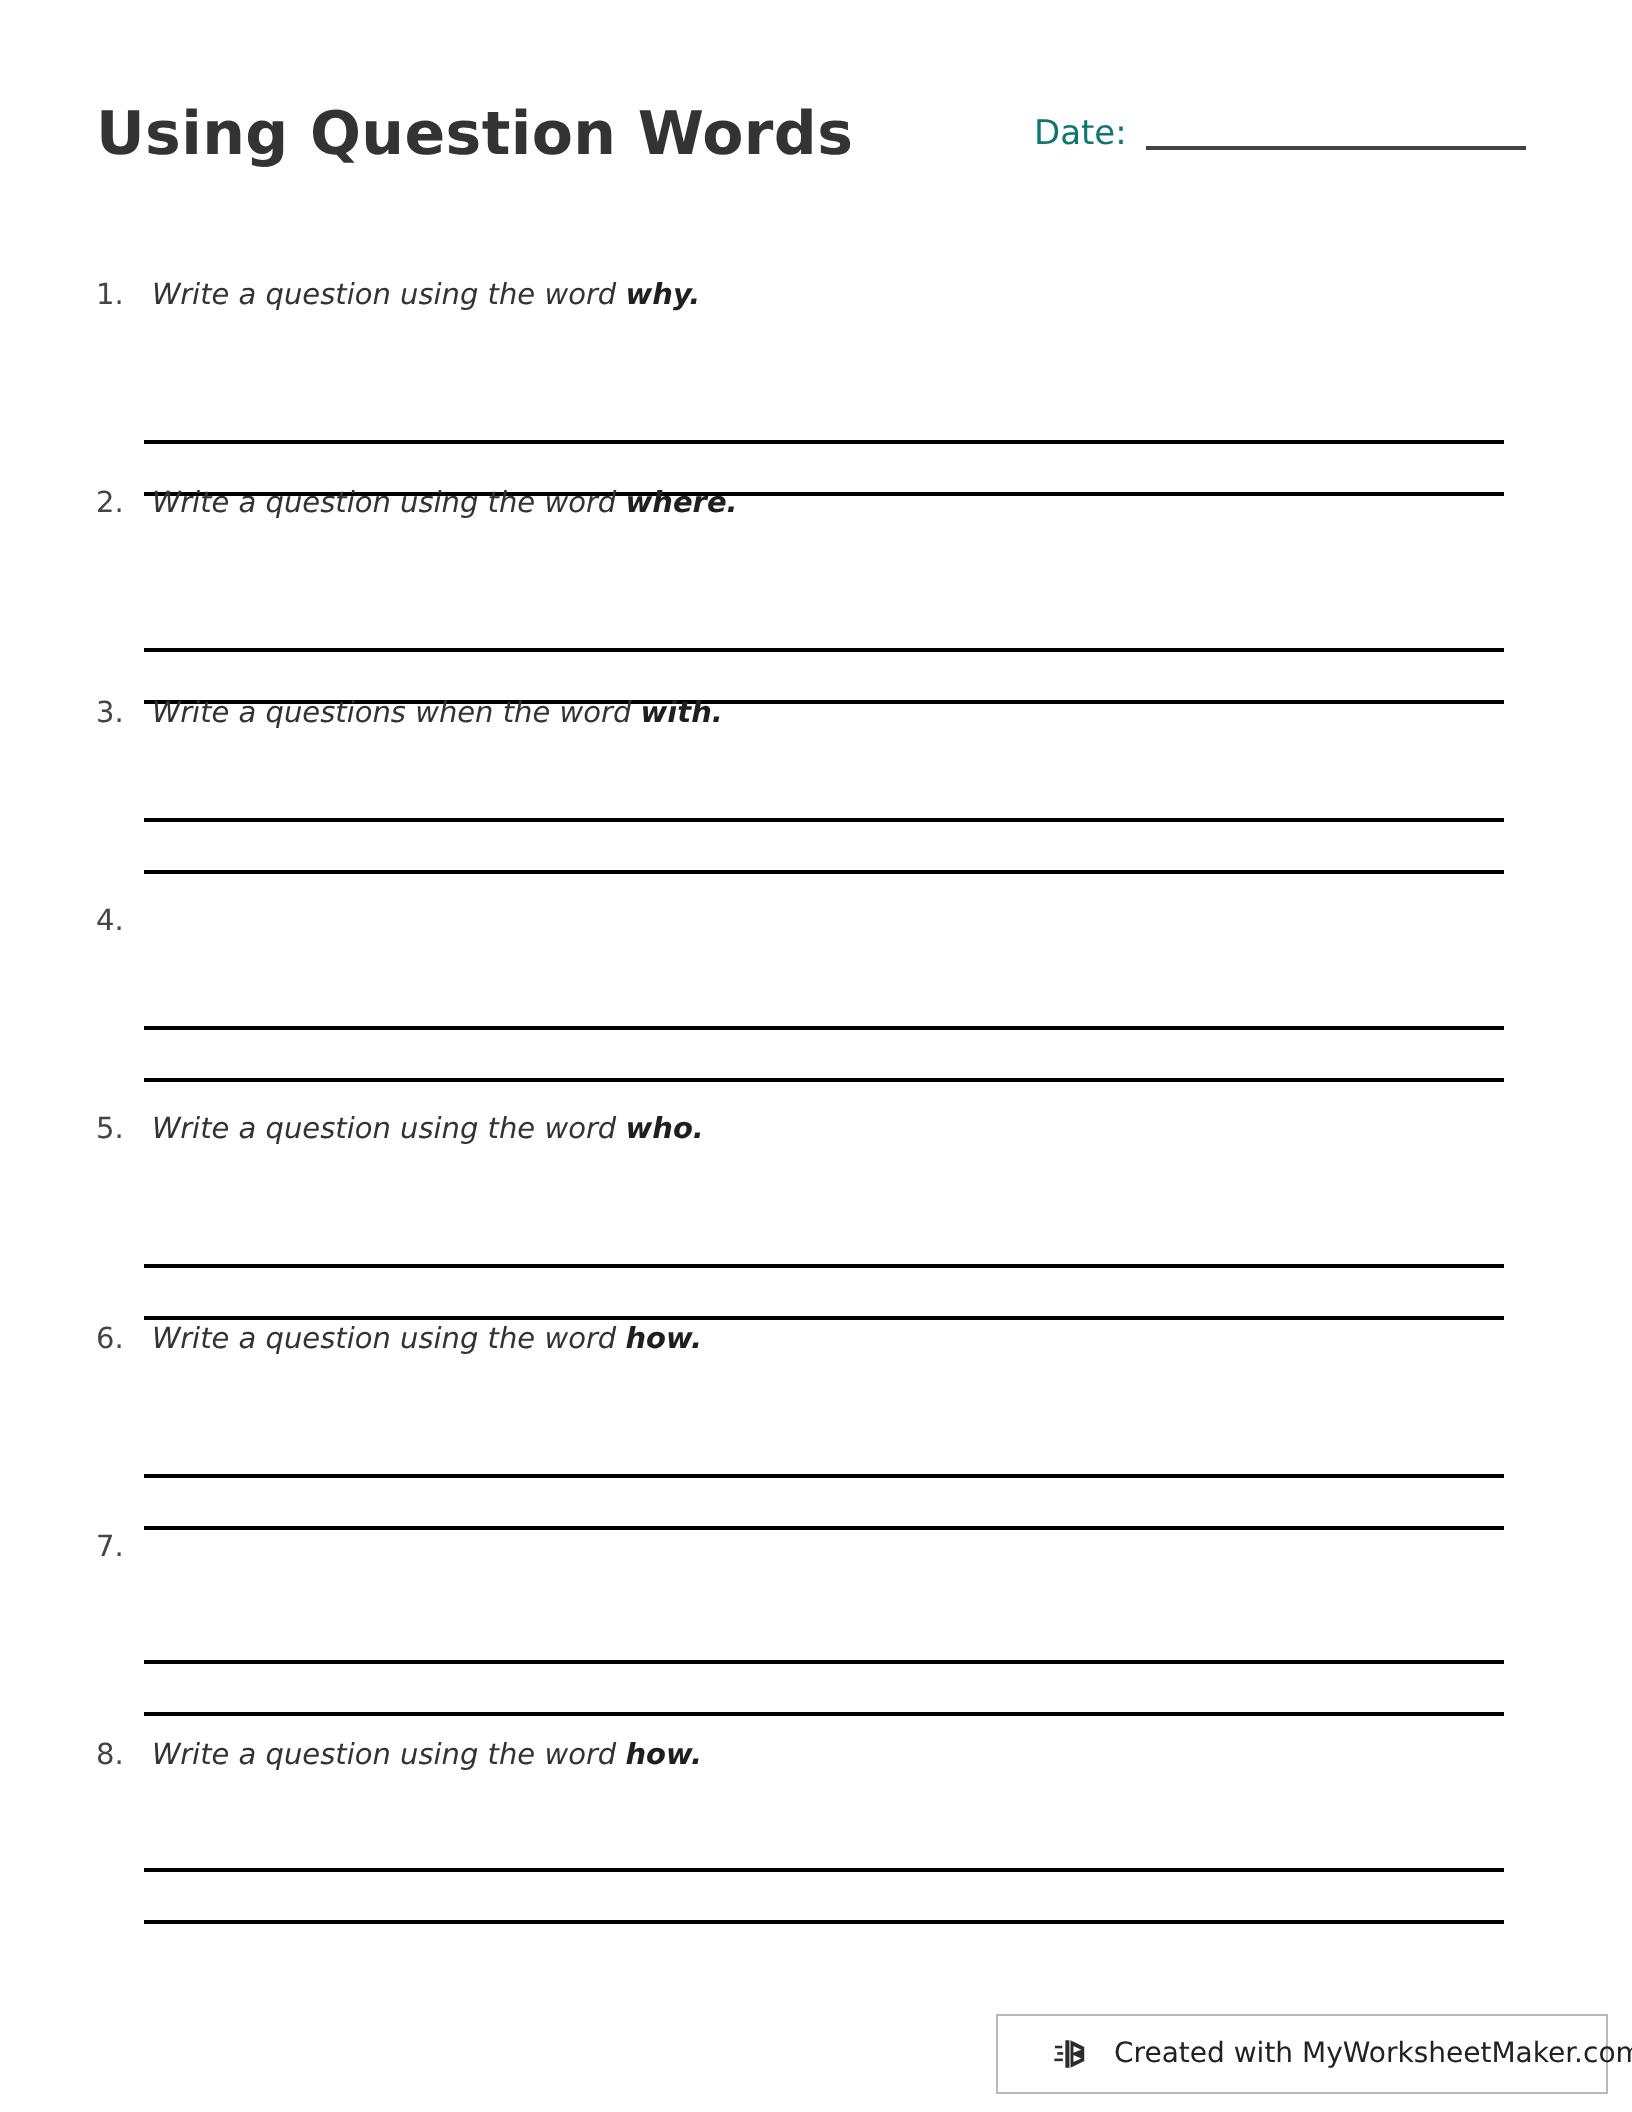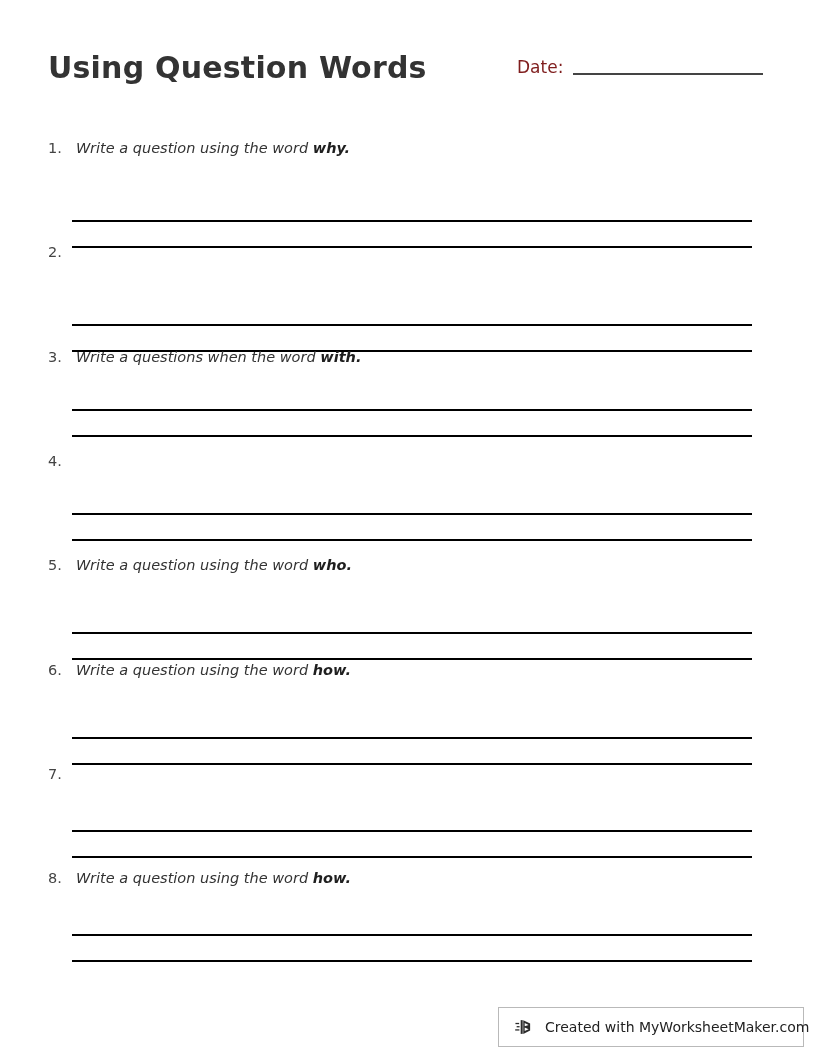--- a/index.html
+++ b/index.html
@@ -43,21 +43,21 @@
   .date-group {
     position: absolute;
     left: 517px;
     top: 52px;
     display: flex;
     align-items: flex-end;
     height: 26px;
   }
   .date-label {
     font-size: 17px;
-    color: #7f1d1d;
+    color: #0f766e;
     line-height: 22px;
     white-space: nowrap;
   }
   .date-rule {
     width: 190px;
     height: 0;
     border-bottom: 2px solid #444444;
     margin-left: 10px;
     margin-bottom: 3px;
   }
@@ -116,21 +116,21 @@
     position: absolute;
     left: 498px;
     top: 1007px;
     width: 306px;
     height: 40px;
     border: 1px solid #b9b9b9;
     background: #ffffff;
     box-sizing: border-box;
     display: flex;
     align-items: center;
-    padding-left: 16px;
+    padding-left: 28px;
   }
   .footer-logo {
     width: 22px;
     height: 22px;
     flex: 0 0 22px;
     margin-right: 8px;
     display: block;
   }
   .footer-text {
     font-size: 14px;
@@ -160,20 +160,21 @@
           <span class="qtext"><span>Write a question using the word </span><b>why.</b></span>
         </div>
         <div class="answer-lines">
           <div class="answer-line" style="top: 60px;"></div>
           <div class="answer-line" style="top: 86px;"></div>
         </div>
       </div>
       <div class="qitem" style="position: absolute; left: 0px; top: 112px; width: 816px;">
         <div class="qrow">
           <span class="qnum">2.</span>
+          <span class="qtext"><span>Write a question using the word </span><b>where.</b></span>
         </div>
         <div class="answer-lines">
           <div class="answer-line" style="top: 60px;"></div>
           <div class="answer-line" style="top: 86px;"></div>
         </div>
       </div>
       <div class="qitem" style="position: absolute; left: 0px; top: 217px; width: 816px;">
         <div class="qrow">
           <span class="qnum">3.</span>
           <span class="qtext"><span>Write a questions when the word </span><b>with.</b></span>

